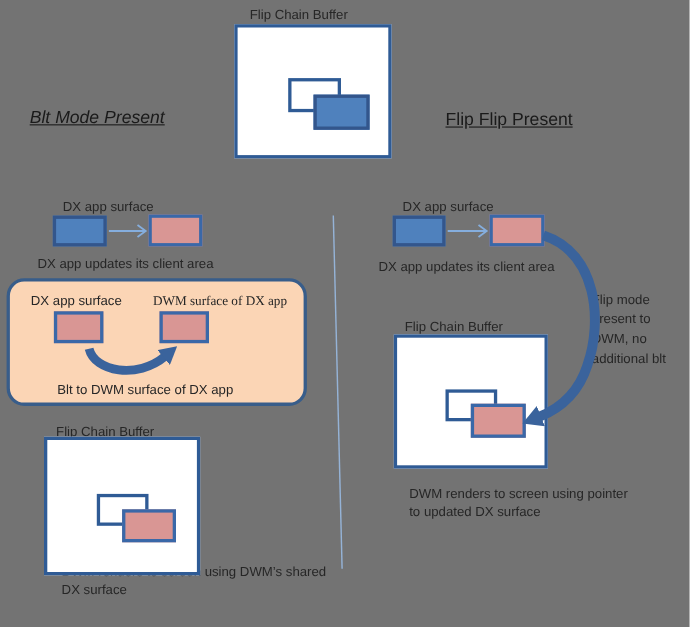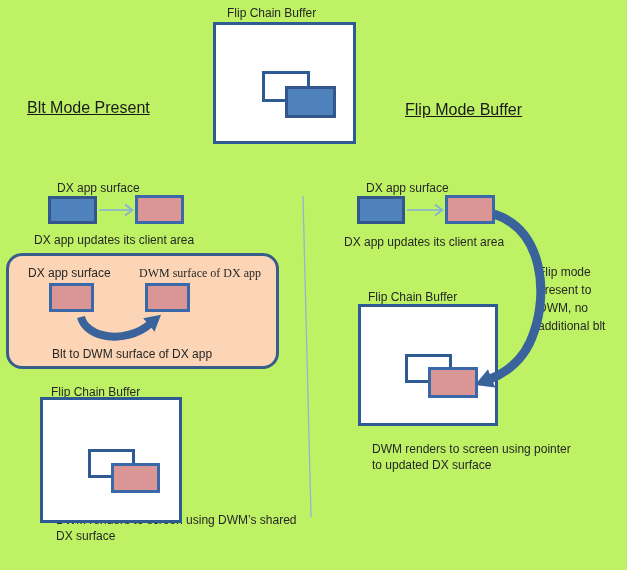--- a/index.html
+++ b/index.html
@@ -4,21 +4,21 @@
 <style>
   :root{
     --blue-fill:#4f81bd; --blue-border:#33568c;
     --pink-fill:#d99694; --pink-border:#3a68a8;
     --frame-border:#2f5b95; --orange-fill:#fbd5b5; --orange-border:#385d8a;
     --thin-arrow:#85aede; --thick-arrow:#3a639c; --divider:#95b3d7;
     --text:#262626;
   }
   html,body{margin:0;padding:0;background:#fff;}
   .canvas{
-    position:relative; width:627px; height:570px; background:#bef264;
+    position:relative; width:627px; height:570px; background:#737373;
     font-family:"Liberation Sans", sans-serif; color:var(--text); overflow:hidden;
   }
   .lbl{position:absolute; font-size:12px; line-height:16px; white-space:pre-line;}
   .heading{position:absolute; font-size:16px; text-decoration:underline; color:#1a1a1a;}
   .rect{position:absolute; box-sizing:border-box;}
   .frame{border:3px solid var(--frame-border); background:#fff;}
   .white-rect{border:3px solid var(--frame-border); background:#fff;}
   .blue-rect{border:3px solid var(--blue-border); background:var(--blue-fill);}
   .pink-rect{border:3px solid var(--pink-border); background:var(--pink-fill);}
   .orange-panel{border:3px solid var(--orange-border); background:var(--orange-fill); border-radius:16px;}
@@ -28,22 +28,22 @@
 </head>
 <body>
 
 <div class="canvas">
 
   <div class="lbl" style="left:227px; top:5px;">Flip Chain Buffer</div>
   <div class="rect frame z1" style="left:213px; top:22px; width:143px; height:122px;"></div>
   <div class="rect white-rect z2" style="left:262px; top:71px; width:48px; height:31px;"></div>
   <div class="rect blue-rect z3" style="left:285px; top:86px; width:51px; height:32px;"></div>
 
-  <div class="heading" style="left:27px; top:99px;">Blt Mode Present</div>
-  <div class="heading" style="left:405px; top:101px;">Flip Mode Buffer</div>
+  <div class="heading" style="left:27px; top:99px;font-style:italic;">Blt Mode Present</div>
+  <div class="heading" style="left:405px; top:101px;">Flip Flip Present</div>
 
   <div class="lbl" style="left:57px; top:180px;">DX app surface</div>
   <div class="rect blue-rect z2" style="left:48px; top:196px; width:49px; height:28px;"></div>
   <div class="rect pink-rect z2" style="left:135px; top:195px; width:49px; height:29px;"></div>
   <div class="lbl" style="left:34px; top:232px;">DX app updates its client area</div>
 
   <div class="rect orange-panel z1" style="left:6px; top:253px; width:273px; height:116px;"></div>
   <div class="lbl z2" style="left:28px; top:265px;">DX app surface</div>
   <div class="lbl z2" style="left:139px; top:265px;font-family:Liberation Serif, serif;">DWM surface of DX app</div>
   <div class="rect pink-rect z2" style="left:49px; top:283px; width:45px; height:29px;"></div>

